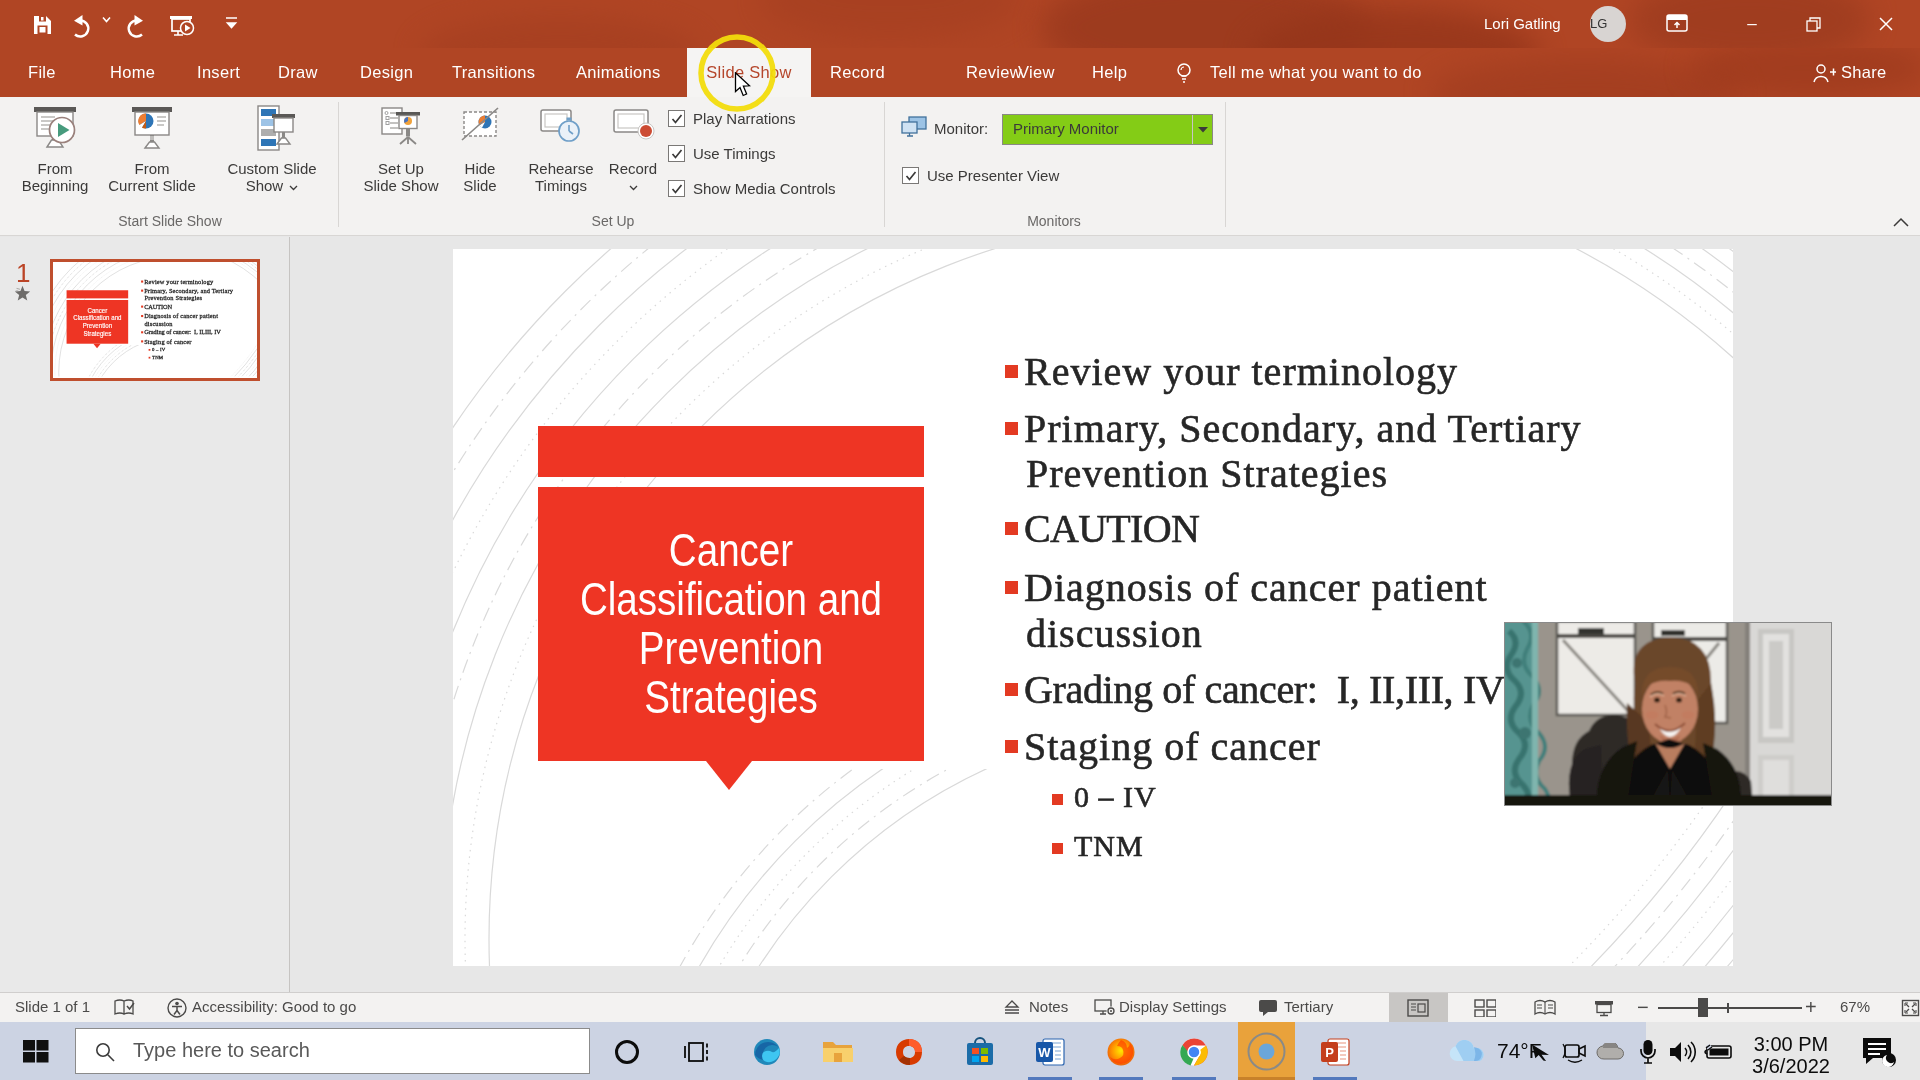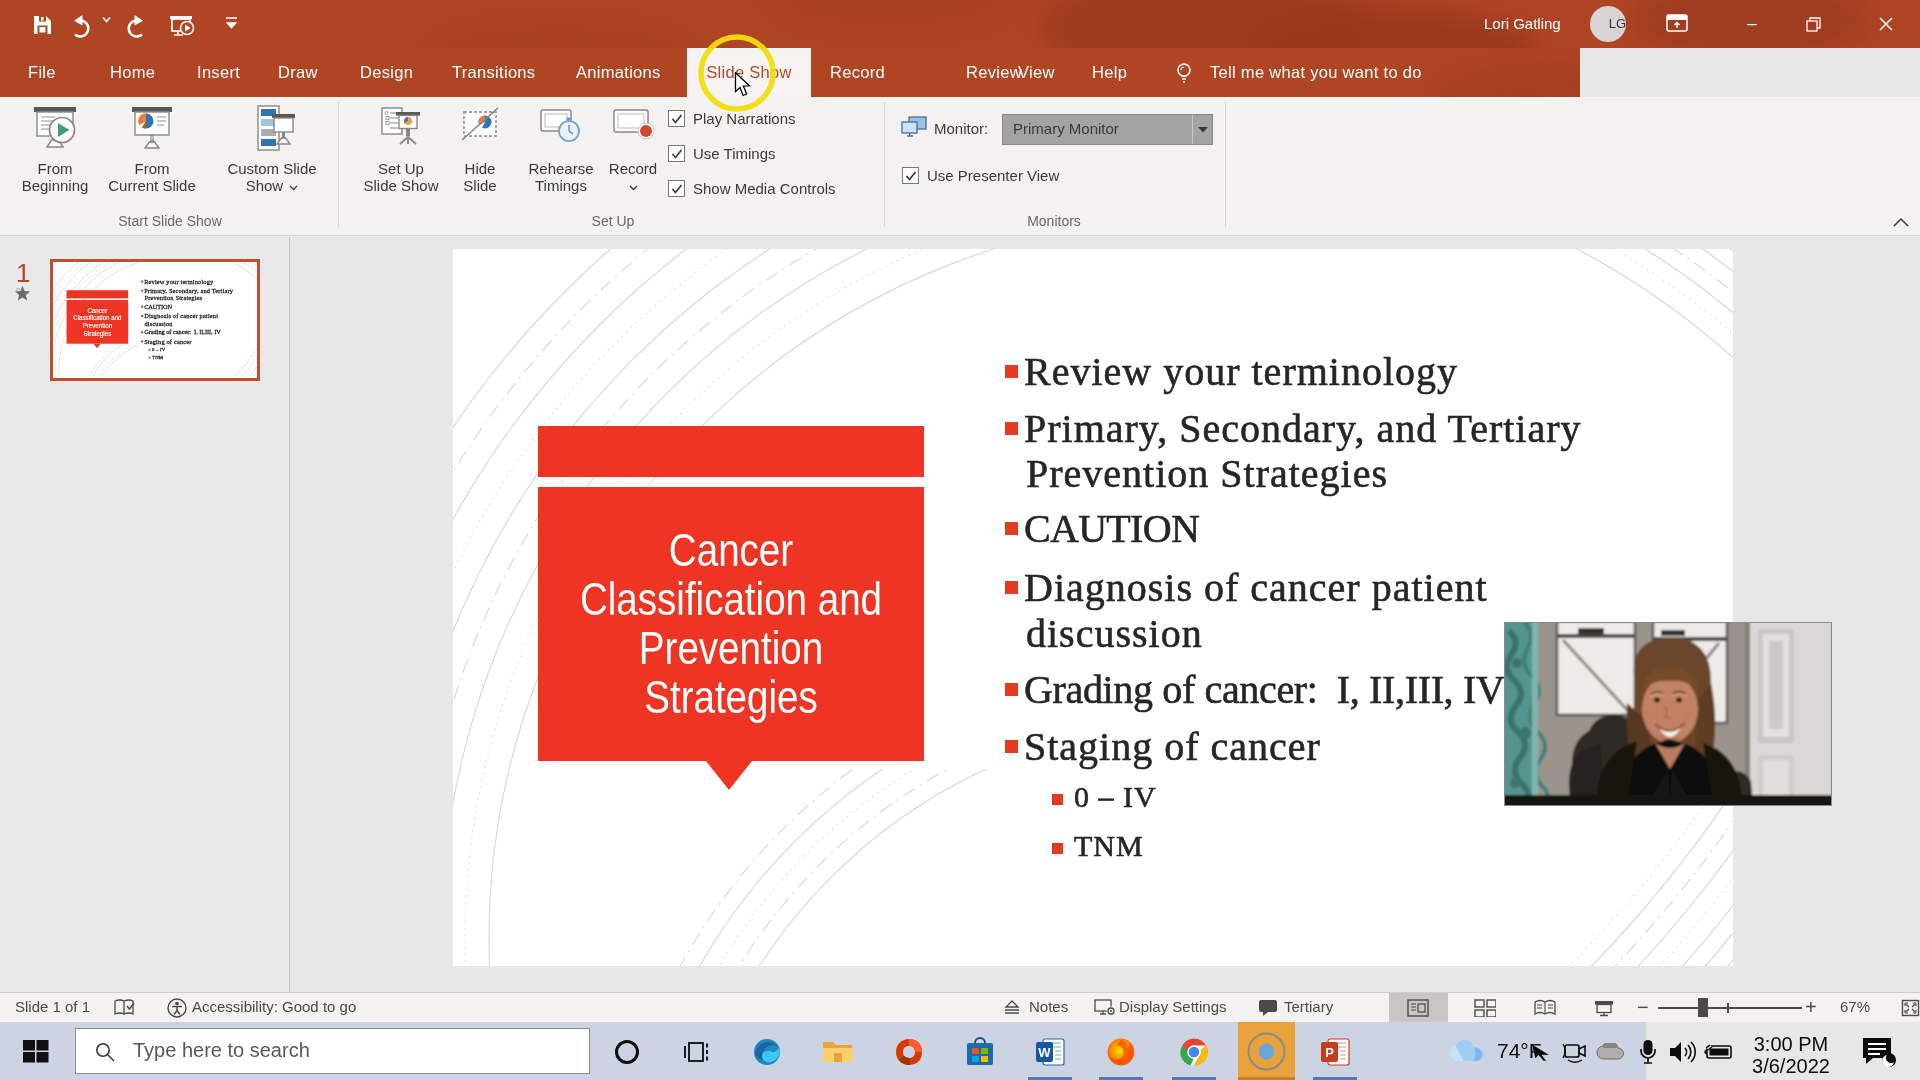--- a/index.html
+++ b/index.html
@@ -2,26 +2,26 @@
 <html><head>
 <meta charset="utf-8">
 <style>
   * { margin:0; padding:0; box-sizing:border-box; }
   html,body { width:1920px; height:1080px; overflow:hidden; }
   body { font-family:"Liberation Sans", sans-serif; position:relative; background:#e7e7e7; }
   .abs { position:absolute; }
 
   
   #tbar { position:absolute; left:0; top:0; width:1920px; height:48px; background:#b04524; overflow:hidden; }
-  #tabrow { position:absolute; left:0; top:48px; width:1580px; height:49px; background:#b04524; overflow:hidden; }
+  #tabrow { position:absolute; left:0; top:48px; width:1920px; height:49px; background:#b04524; overflow:hidden; }
   .blob { position:absolute; border-radius:50%; filter:blur(14px); }
   #tbar .ttl { position:absolute; top:14px; left:0; width:1920px; text-align:center; color:#fff; font-size:17px; }
   .qat { position:absolute; top:10px; color:#fff; }
   #tbar .uname { position:absolute; top:15px; left:1484px; color:#fff; font-size:15px; }
-  #tbar .avatar { position:absolute; top:6px; left:1590px; width:36px; height:36px; border-radius:50%; background:#d8d4d2; color:#333; font-size:13px; text-align:right; line-height:36px; }
+  #tbar .avatar { position:absolute; top:6px; left:1590px; width:36px; height:36px; border-radius:50%; background:#d8d4d2; color:#333; font-size:13px; text-align:left; line-height:36px; }
   .winctl { position:absolute; top:0; height:48px; width:46px; color:#fff; text-align:center; line-height:48px; font-size:17px; }
 
   
   .tab { position:absolute; top:0; height:49px; line-height:49px; color:#fff; font-size:16.5px; letter-spacing:0.3px; }
   .tab.sel { background:#f5f4f3; color:#b5462b; text-align:center; }
 
   
   #ribbon { position:absolute; left:0; top:97px; width:1920px; height:139px; background:#f3f2f1; border-bottom:1px solid #d8d6d4; }
   .vsep { position:absolute; top:5px; width:1px; height:125px; background:#d8d6d4; }
   .bigbtn { position:absolute; top:3px; text-align:center; color:#3b3a39; font-size:15px; }
@@ -246,21 +246,21 @@
           <path d="M2.5 7 l3 3.5 l6 -7.5" stroke="#3b3a39" stroke-width="1.7" fill="none"></path>
         </svg>
       </span>Show Media Controls</div>
   <div class="vsep" style="left:884px;"></div>
   <svg class="abs" style="left:901px; top:19px;" width="26" height="22" viewBox="0 0 26 22">
     <rect x="8" y="1" width="17" height="12" fill="#9cc3e5" stroke="#41719c" stroke-width="1.3"></rect>
     <rect x="1" y="6" width="15" height="11" fill="#cfe2f3" stroke="#41719c" stroke-width="1.3"></rect>
     <path d="M6 20 h6 M8.5 17 v3" stroke="#41719c" stroke-width="1.3"></path>
   </svg>
   <div class="abs" style="left:934px; top:23px; font-size:15px; color:#3b3a39;">Monitor:</div>
-  <div class="abs" style="left:1002px; top:17px; width:211px; height:31px; background:#a3a3a3; border:1px solid #8a8886;">
+  <div class="abs" style="left:1002px; top:17px; width:211px; height:31px; background:#84cc16; border:1px solid #8a8886;">
     <div class="abs" style="left:10px; top:5px; font-size:15px; color:#3b3a39;">Primary Monitor</div>
     <div class="abs" style="left:189px; top:0; width:21px; height:29px; border-left:1px solid #c8c6c4;"></div>
     <svg class="abs" style="left:195px; top:12px;" width="10" height="6" viewBox="0 0 10 6">
         <path d="M0 0 l5 5.5 l5 -5.5 z" fill="#3b3a39"></path>
       </svg>
   </div>
   <div class="chkrow" style="left:902px; top:70px;"><span class="chkbox">
         <svg width="14" height="14" viewBox="0 0 14 14">
           <path d="M2.5 7 l3 3.5 l6 -7.5" stroke="#3b3a39" stroke-width="1.7" fill="none"></path>
         </svg>

